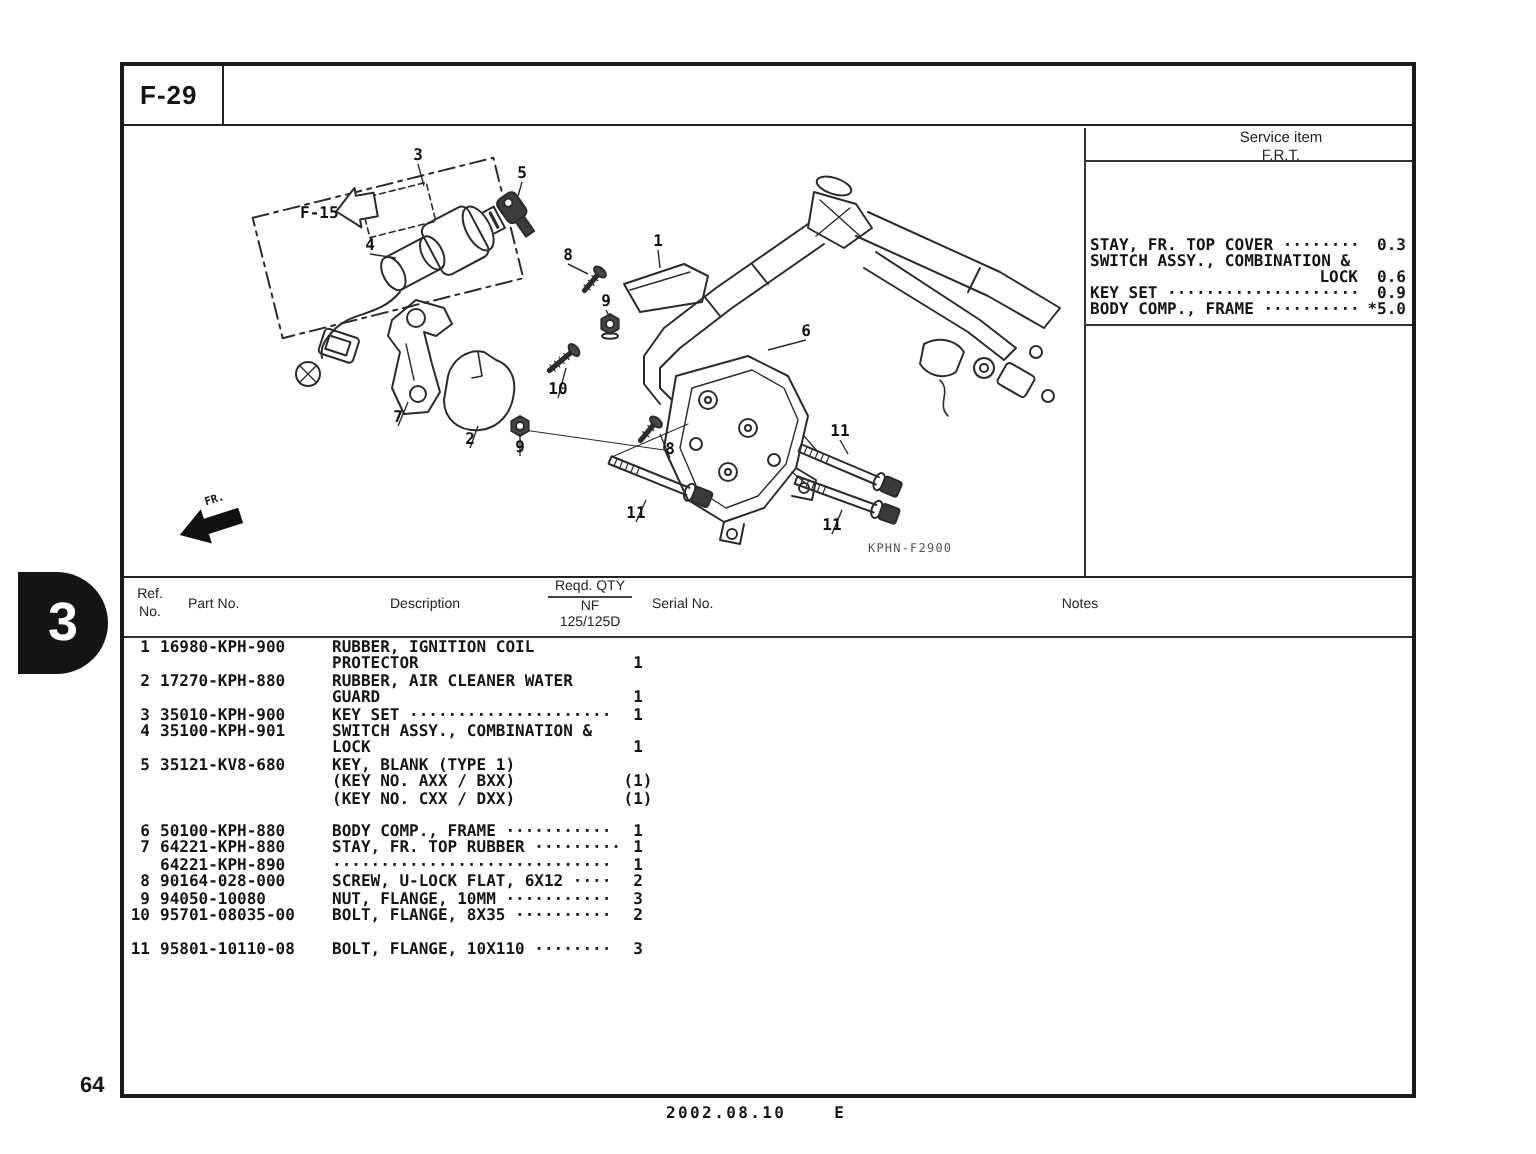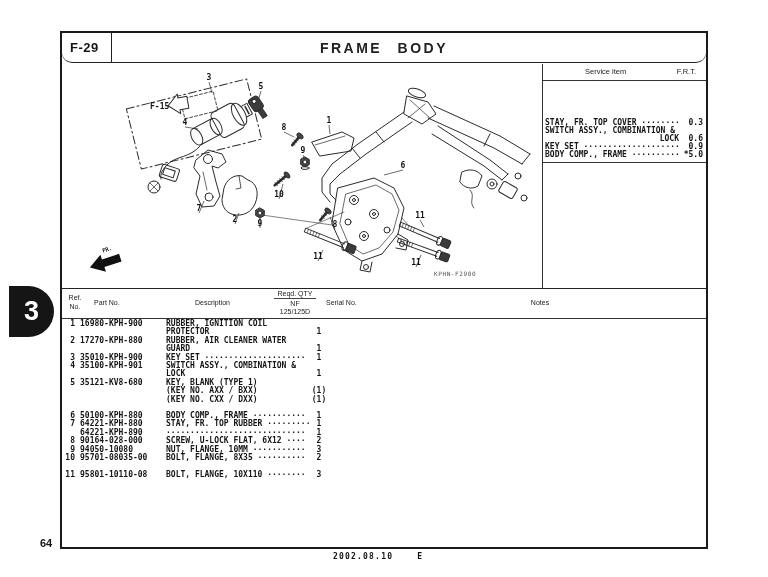--- a/index.html
+++ b/index.html
@@ -3,35 +3,35 @@
 <meta charset="utf-8">
 <style>
   html,body{margin:0;padding:0;background:#fff;}
   body{width:768px;height:577px;position:relative;overflow:hidden;
        font-family:"DejaVu Sans Mono",monospace;color:#151515;
        -webkit-font-smoothing:none;}
   .frame{position:absolute;left:60px;top:31px;width:648px;height:518px;
          border:2.5px solid #1a1a1a;box-sizing:border-box;background:#fff;}
   
   .hband{position:absolute;left:0;top:0;right:0;height:29px;
-         border-bottom:1.5px solid #222;display:flex;align-items:center;border-radius:10px;}
+         border-bottom:1.5px solid #222;display:flex;align-items:center;}
   .code-cell{width:50px;height:100%;border-right:1.5px solid #222;
              display:flex;align-items:center;box-sizing:border-box;
              font-family:"Liberation Sans",sans-serif;font-weight:bold;
              font-size:13px;padding-left:8px;letter-spacing:.5px;}
   .ptitle{position:absolute;left:0;right:0;text-align:center;
           font-family:"Liberation Sans",sans-serif;font-size:14px;
           font-weight:600;letter-spacing:2.5px;word-spacing:9px;color:#222;}
   
   .svc{position:absolute;top:30.5px;right:0;width:164px;height:224px;
        border-left:1px solid #333;box-sizing:border-box;}
   .svc-h{height:16px;border-bottom:1px solid #333;display:flex;
          justify-content:space-between;align-items:center;
          padding:0 10px 0 42px;font-family:"Liberation Sans",sans-serif;
-         font-size:7.5px;color:#222;}
+         font-size:7.5px;color:#222;flex-direction:column;}
   .svc-lines{padding:2px 3px 2px 2px;border-bottom:1px solid #333;margin-top:36px;}
   .sl{display:flex;line-height:8.2px;font-size:8px;font-weight:bold;}
   .sl-text{width:134px;white-space:pre;}
   .sl-text.right{text-align:right;}
   .sl-val{margin-left:auto;width:22px;text-align:right;}
   
   #diagram{position:absolute;left:0;top:30.5px;}
   #diagram .art{stroke:#2b2b2b;stroke-width:1;fill:none;stroke-linejoin:round;stroke-linecap:round;}
   #diagram text{font-family:"DejaVu Sans Mono",monospace;}
   .co{font-size:8px;font-weight:bold;fill:#111;}
@@ -74,21 +74,20 @@
 <body>
 
 <div>
 
   <div class="frame">
 
     <div class="hband">
       <div class="code-cell">
         <span>F-29</span>
       </div>
-      <div class="ptitle">FRAME BODY</div>
     </div>
 
     <div class="svc">
       <div class="svc-h">
         <span>Service item</span>
         <span>F.R.T.</span>
       </div>
       <div class="svc-lines" id="service-lines">
           <div class="sl">
             <span class="sl-text">STAY, FR. TOP COVER ········</span>

